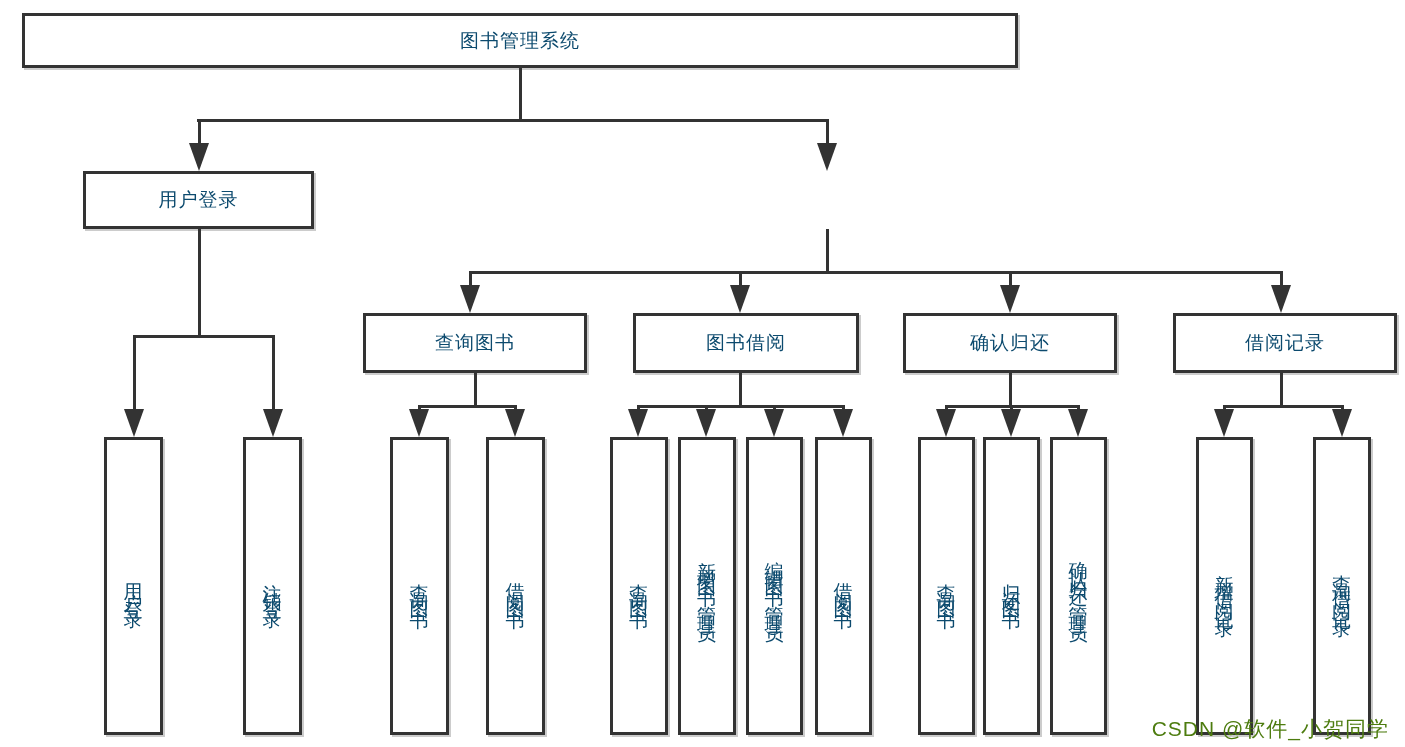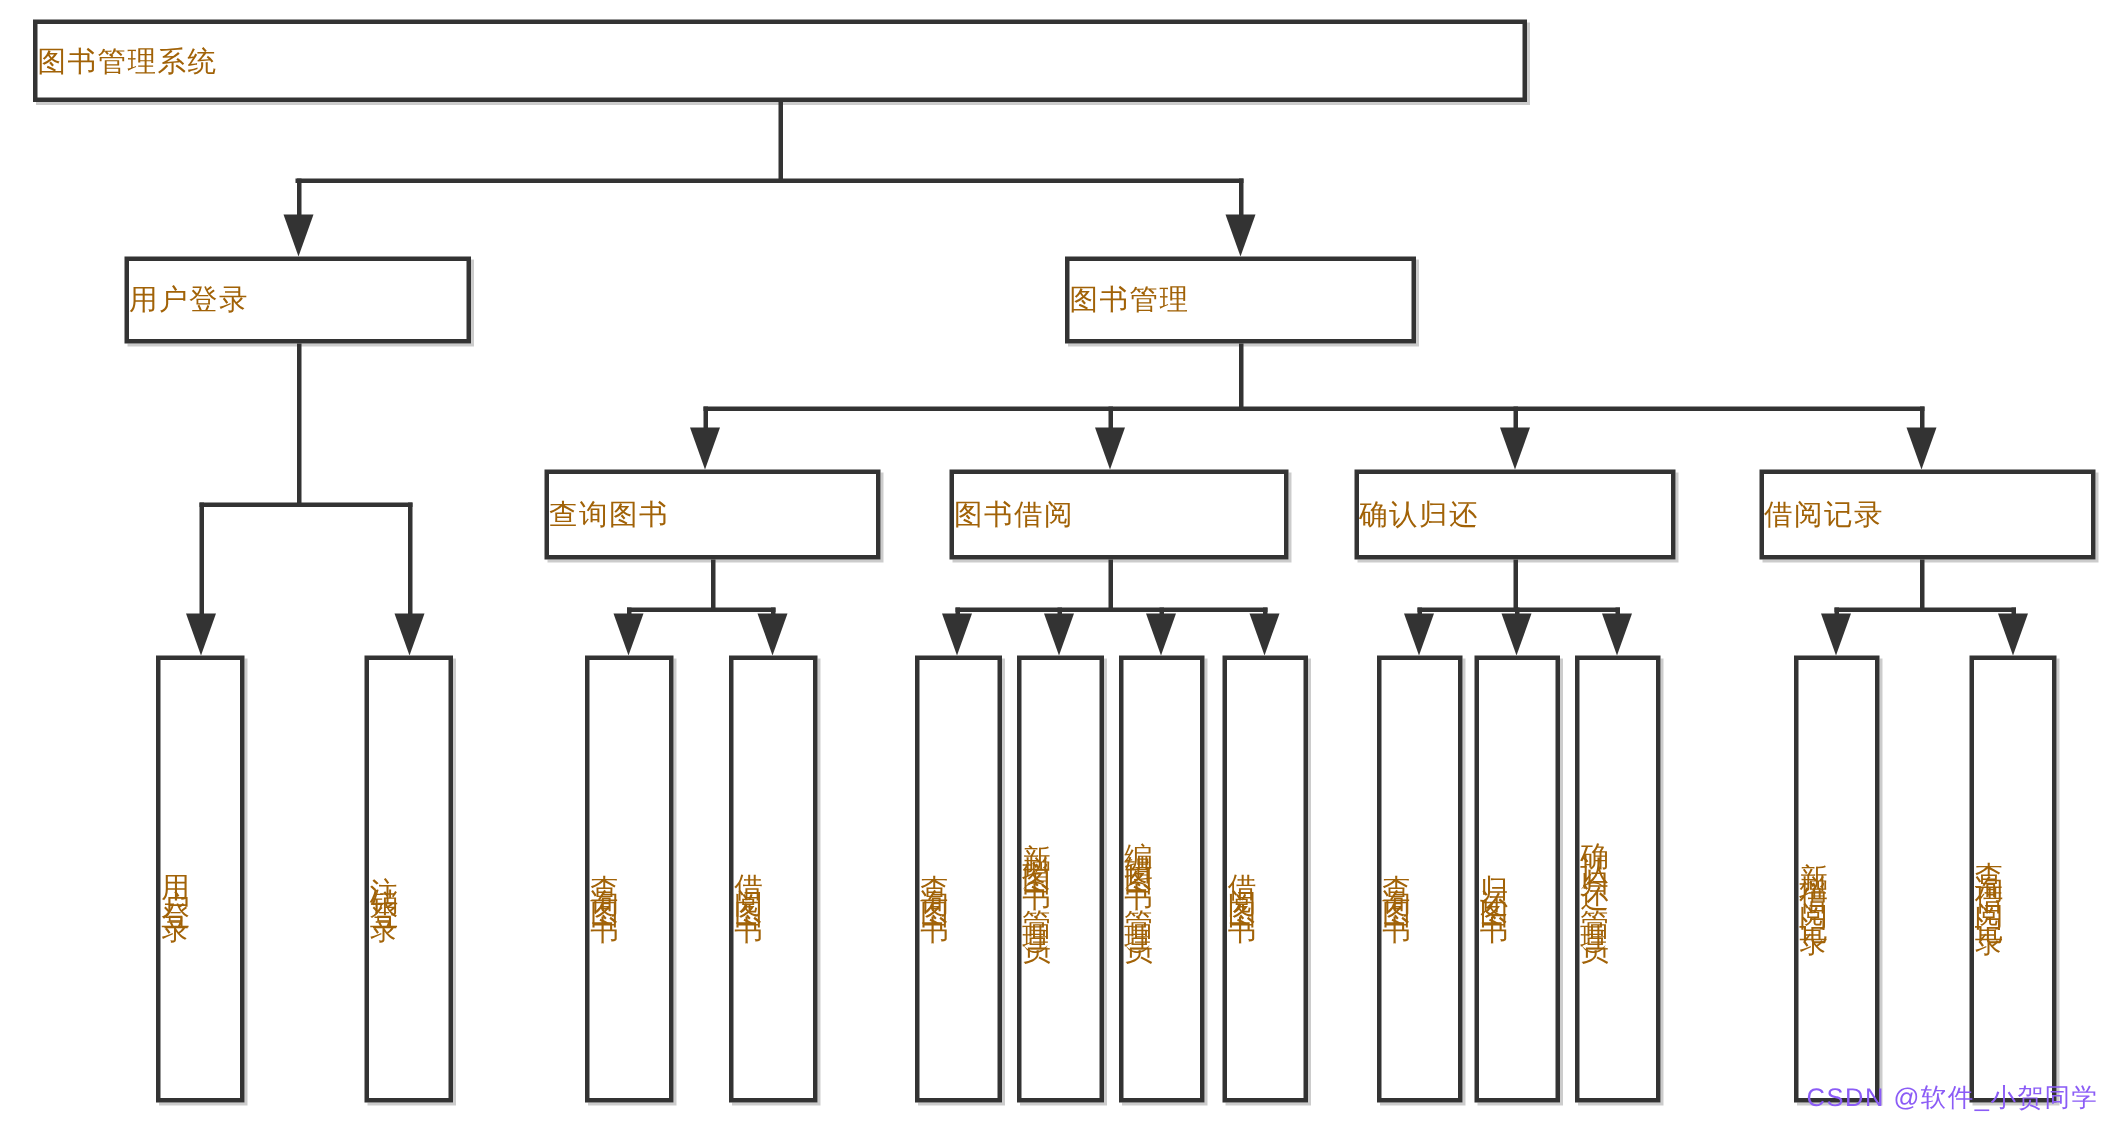--- a/index.html
+++ b/index.html
@@ -2,62 +2,59 @@
 <html><head>
 <meta charset="utf-8">
 <style>
   html,body { margin:0; padding:0; background:#ffffff; }
   #stage {
     position:relative; width:1405px; height:747px; overflow:hidden;
     background:#ffffff; font-family:"Liberation Sans", sans-serif;
   }
   .box {
     position:absolute; box-sizing:border-box; background:#ffffff;
-    border:3px solid #333333; color:#a16207;
+    border:3px solid #333333; color:#0c4a6e;
     box-shadow:2px 2px 0 rgba(120,120,120,0.38);
-    display:flex; align-items:center; 
+    display:flex; align-items:center; justify-content:center;
   }
   .hbox { font-size:19px; letter-spacing:1px; }
   .vbox .vtext {
     writing-mode:vertical-rl; text-orientation:mixed;
     font-size:19px; line-height:1; letter-spacing:9px; white-space:nowrap;
   }
   .vline { position:absolute; width:3px; background:#333333; }
   .hline { position:absolute; height:3px; background:#333333; }
   .arrow {
     position:absolute; width:0; height:0;
     border-left:10px solid transparent; border-right:10px solid transparent;
     border-top:28px solid #333333;
   }
   .watermark {
-    position:absolute; right:6px; bottom:4px; font-size:17px;
-    color:#8b5cf6; letter-spacing:1px; z-index:10;
+    position:absolute; right:16px; bottom:4px; font-size:21px;
+    color:#4d7c0f; letter-spacing:1px; z-index:10;
   }
 </style>
 </head>
 <body>
 
 <div id="stage">
 
   <div class="box hbox" style="left:22px;top:13px;width:996px;height:55px">
     <span>图书管理系统</span>
   </div>
 
   <div class="vline" style="left:519px;top:66px;height:56px"></div>
   <div class="hline" style="left:197px;top:119px;width:632px"></div>
   <div class="vline" style="left:198px;top:119px;height:28px"></div>
   <div class="arrow" style="left:189px;top:143px"></div>
   <div class="vline" style="left:826px;top:119px;height:28px"></div>
   <div class="arrow" style="left:817px;top:143px"></div>
 
   <div class="box hbox" style="left:83px;top:171px;width:231px;height:58px">
     <span>用户登录</span>
-  </div>
-  <div class="box hbox" style="left:710px;top:171px;width:234px;height:58px">
-    <span>图书管理</span>
   </div>
 
   <div class="vline" style="left:198px;top:229px;height:108px"></div>
   <div class="hline" style="left:133px;top:335px;width:142px"></div>
   <div class="vline" style="left:133px;top:335px;height:76px"></div>
   <div class="arrow" style="left:124px;top:409px"></div>
   <div class="vline" style="left:272px;top:335px;height:76px"></div>
   <div class="arrow" style="left:263px;top:409px"></div>
 
   <div class="vline" style="left:826px;top:229px;height:45px"></div>

